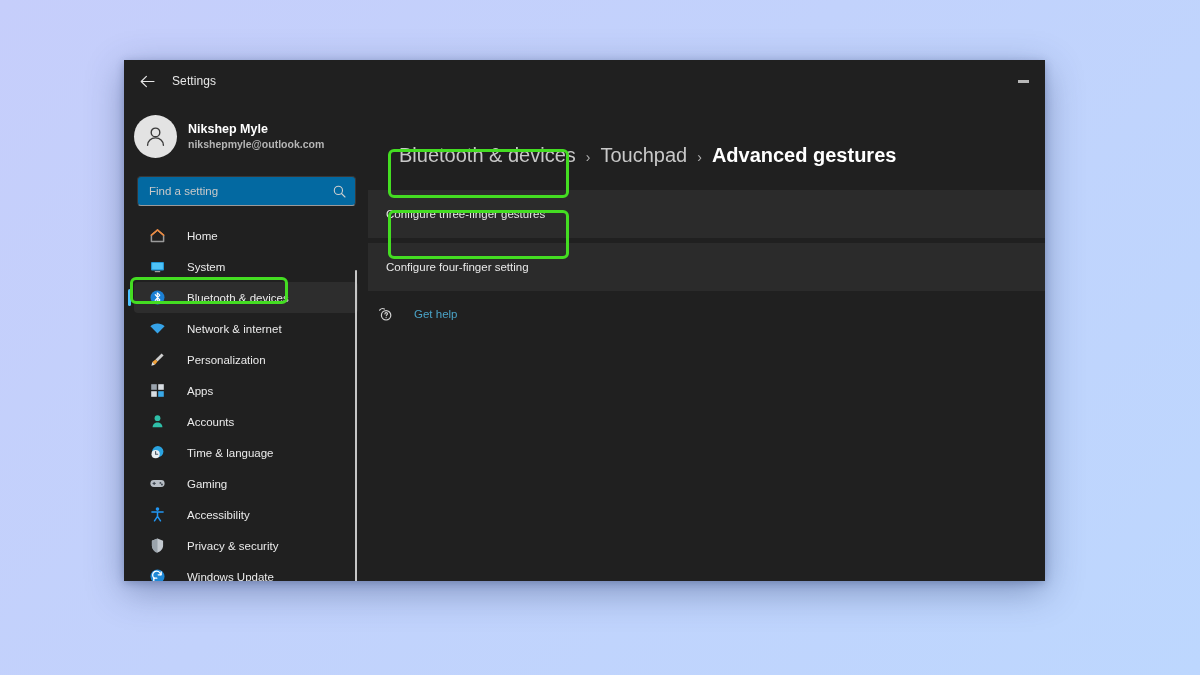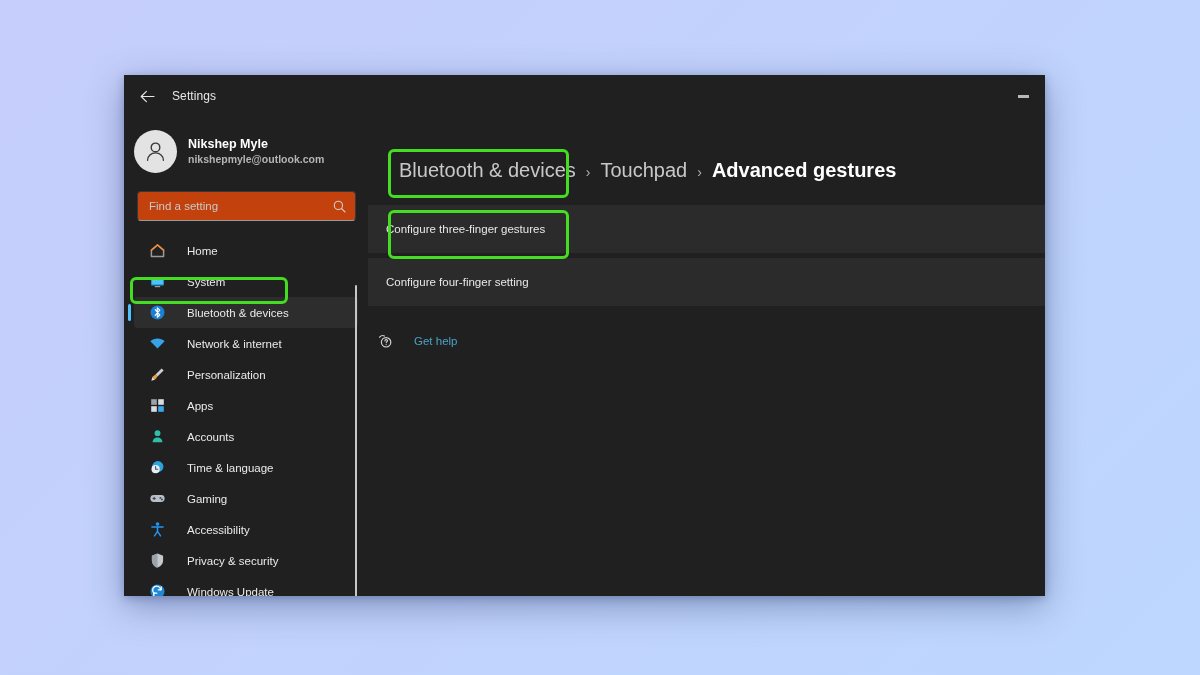--- a/index.html
+++ b/index.html
@@ -14,21 +14,21 @@
   body {
     font-family: "Liberation Sans", sans-serif;
     background: linear-gradient(135deg, #c6cefb 0%, #c2d2fc 45%, #bdd7fe 100%);
     position: relative;
   }
 
   
   #settings-window {
     position: absolute;
     left: 124px;
-    top: 75px;
+    top: 60px;
     width: 921px;
     height: 521px;
     background: #202020;
     overflow: hidden;
     box-shadow: 0 10px 34px rgba(40, 60, 110, 0.42),
                 0 2px 8px rgba(40, 60, 110, 0.30);
   }
 
   
   #title-bar {
@@ -110,21 +110,21 @@
     font-size: 10.5px;
     line-height: 14px;
     white-space: nowrap;
     font-weight: bold;
   }
 
   
   #search-wrap {
     margin: 12px 12px 0 13px;
     height: 30px;
-    background: #c2410c;
+    background: #0369a1;
     border: 1px solid #383838;
     border-bottom: 1px solid #9a9a9a;
     border-radius: 4px;
     display: flex;
     align-items: center;
     padding: 0 9px 0 11px;
   }
   #search-input {
     flex: 1;
     background: transparent;
@@ -222,21 +222,21 @@
     position: relative;
   }
   .row-label {
     color: #e8e8e8;
     font-size: 11.5px;
   }
 
   #get-help-row {
     display: flex;
     align-items: center;
-    margin-top: 24px;
+    margin-top: 12px;
     padding-left: 6px;
     height: 22px;
   }
   #get-help-icon {
     width: 22px; height: 18px;
     display: flex; align-items: center; justify-content: center;
     margin-right: 18px;
   }
   #get-help-link {
     color: #4aa3c7;

